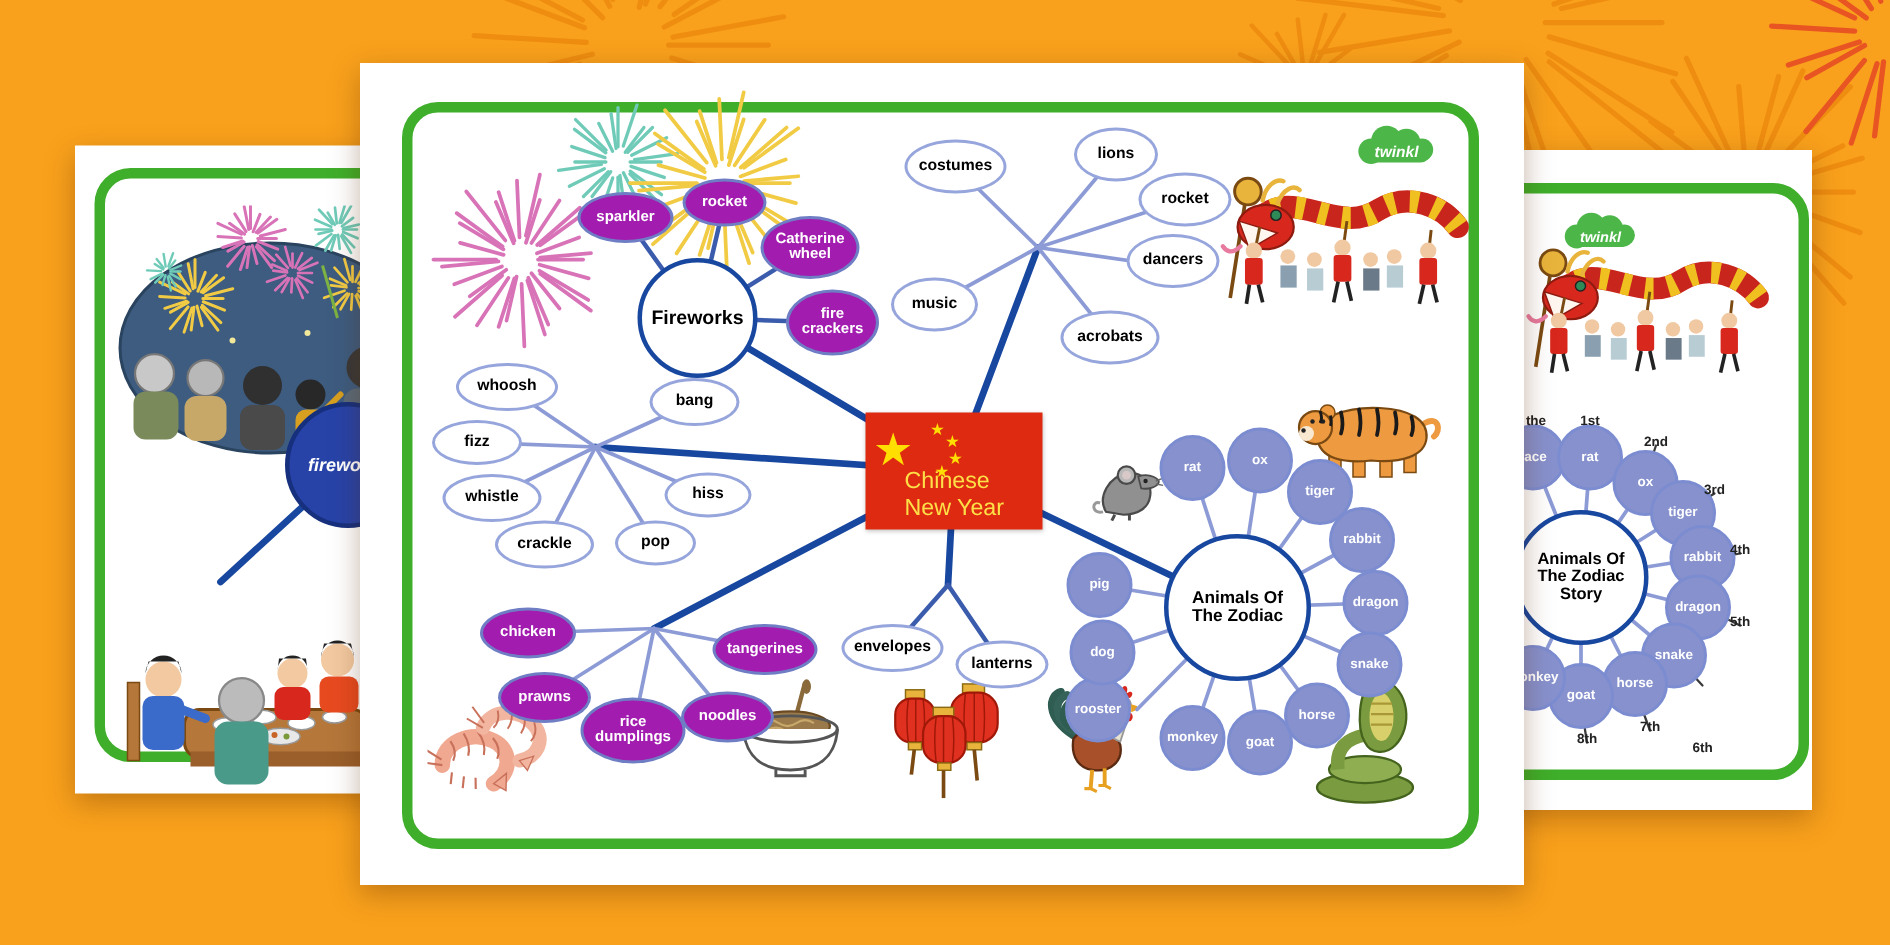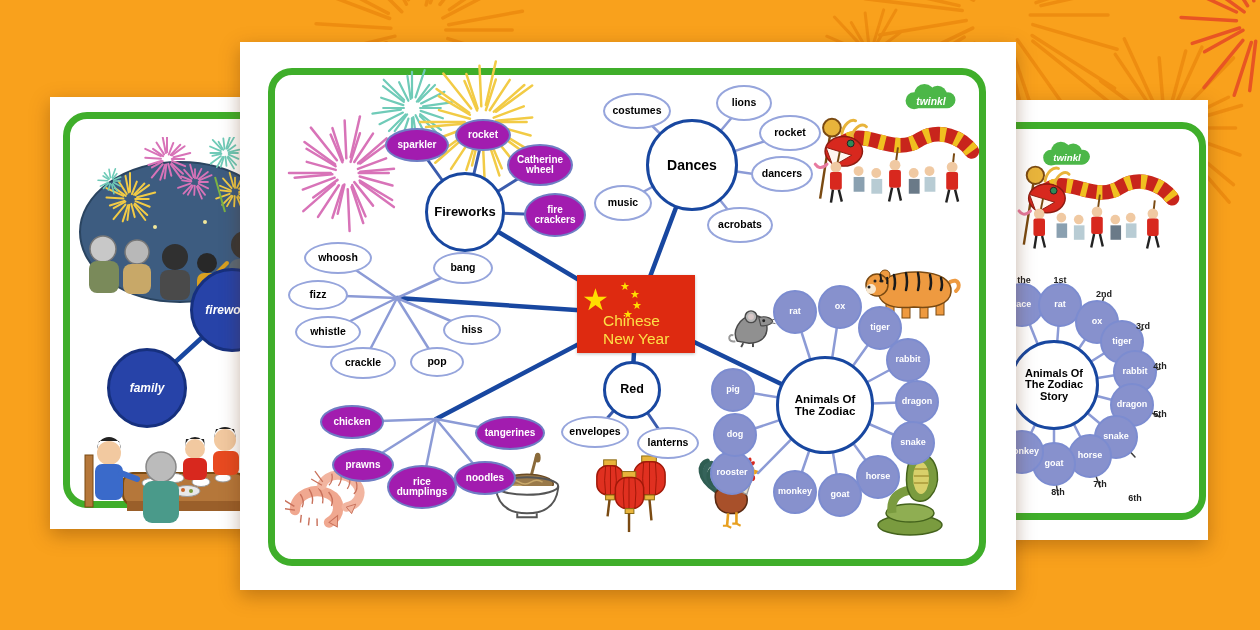--- a/index.html
+++ b/index.html
@@ -333,21 +333,20 @@
           <rect x="154" y="122" width="32" height="38" rx="9" fill="#5A6A78"></rect>
         <line x1="160" y1="136" x2="144" y2="146" stroke="#5A6A78" stroke-width="5" stroke-linecap="round"></line>
       </g>
     </svg>
     <div class="mindmap">
       <svg class="links" width="250" height="432">
           <line x1="182" y1="213" x2="97" y2="291" class="thick"></line>
           <line x1="182" y1="213" x2="305" y2="175" class="thick"></line>
         </svg>
     <div class="node circle-navy" style="left: 182px; top: 213px; width: 78px; height: 78px; font-size: 12px;">fireworks</div>
-        <div class="node circle-navy" style="left: 97px; top: 291px; width: 74px; height: 74px; font-size: 12px;">family</div>
       </div>
     <svg class="illus" style="left:25px;top:318px" width="215" height="118">
       <rect x="10" y="40" width="8" height="52" fill="#B5773A" stroke="#7a4a12"></rect>
       <rect x="196" y="38" width="8" height="54" fill="#B5773A" stroke="#7a4a12"></rect>
       <rect x="48" y="58" width="122" height="32" rx="10" fill="#B5773A" stroke="#7a4a12" stroke-width="2"></rect>
       <rect x="52" y="86" width="114" height="10" fill="#9A5F2A"></rect>
       <ellipse cx="76" cy="68" rx="9" ry="4.5" fill="#fff" stroke="#999"></ellipse>
         <ellipse cx="100" cy="63" rx="9" ry="4.5" fill="#fff" stroke="#999"></ellipse>
       <ellipse cx="126" cy="67" rx="9" ry="4.5" fill="#fff" stroke="#999"></ellipse>
         <ellipse cx="148" cy="63" rx="8" ry="4" fill="#fff" stroke="#999"></ellipse>
@@ -711,22 +710,20 @@
           <text x="2" y="32" font-size="30" fill="#FFDE00">★</text>
           <text x="40" y="12" font-size="11" fill="#FFDE00">★</text>
           <text x="50" y="20" font-size="11" fill="#FFDE00">★</text>
           <text x="52" y="31" font-size="11" fill="#FFDE00">★</text>
           <text x="43" y="40" font-size="11" fill="#FFDE00">★</text>
         </svg>
         <div class="flag-title">Chinese
 New Year</div>
       </div>
     <div class="node circle-main" style="left: 225px; top: 170px; width: 74px; height: 74px; font-size: 13px;">Fireworks</div>
-        <div class="node circle-main" style="left: 452px; top: 123px; width: 86px; height: 86px; font-size: 14px;">Dances</div>
-        <div class="node circle-main" style="left: 392px; top: 348px; width: 52px; height: 52px; font-size: 12.5px;">Red</div>
         <div class="node circle-main" style="left: 585px; top: 363px; width: 92px; height: 92px; font-size: 11.5px;">Animals Of
 The Zodiac</div>
         <div class="node oval-filled" style="left: 177px; top: 103px; width: 60px; height: 30px;">sparkler</div>
         <div class="node oval-filled" style="left: 243px; top: 93px; width: 52px; height: 28px;">rocket</div>
         <div class="node oval-filled" style="left: 300px; top: 123px; width: 62px; height: 38px;">Catherine
 wheel</div>
         <div class="node oval-filled" style="left: 315px; top: 173px; width: 58px; height: 40px;">fire
 crackers</div>
         <div class="node oval-outline" style="left: 98px; top: 216px; width: 64px; height: 28px;">whoosh</div>
         <div class="node oval-outline" style="left: 223px; top: 226px; width: 56px; height: 28px;">bang</div>

